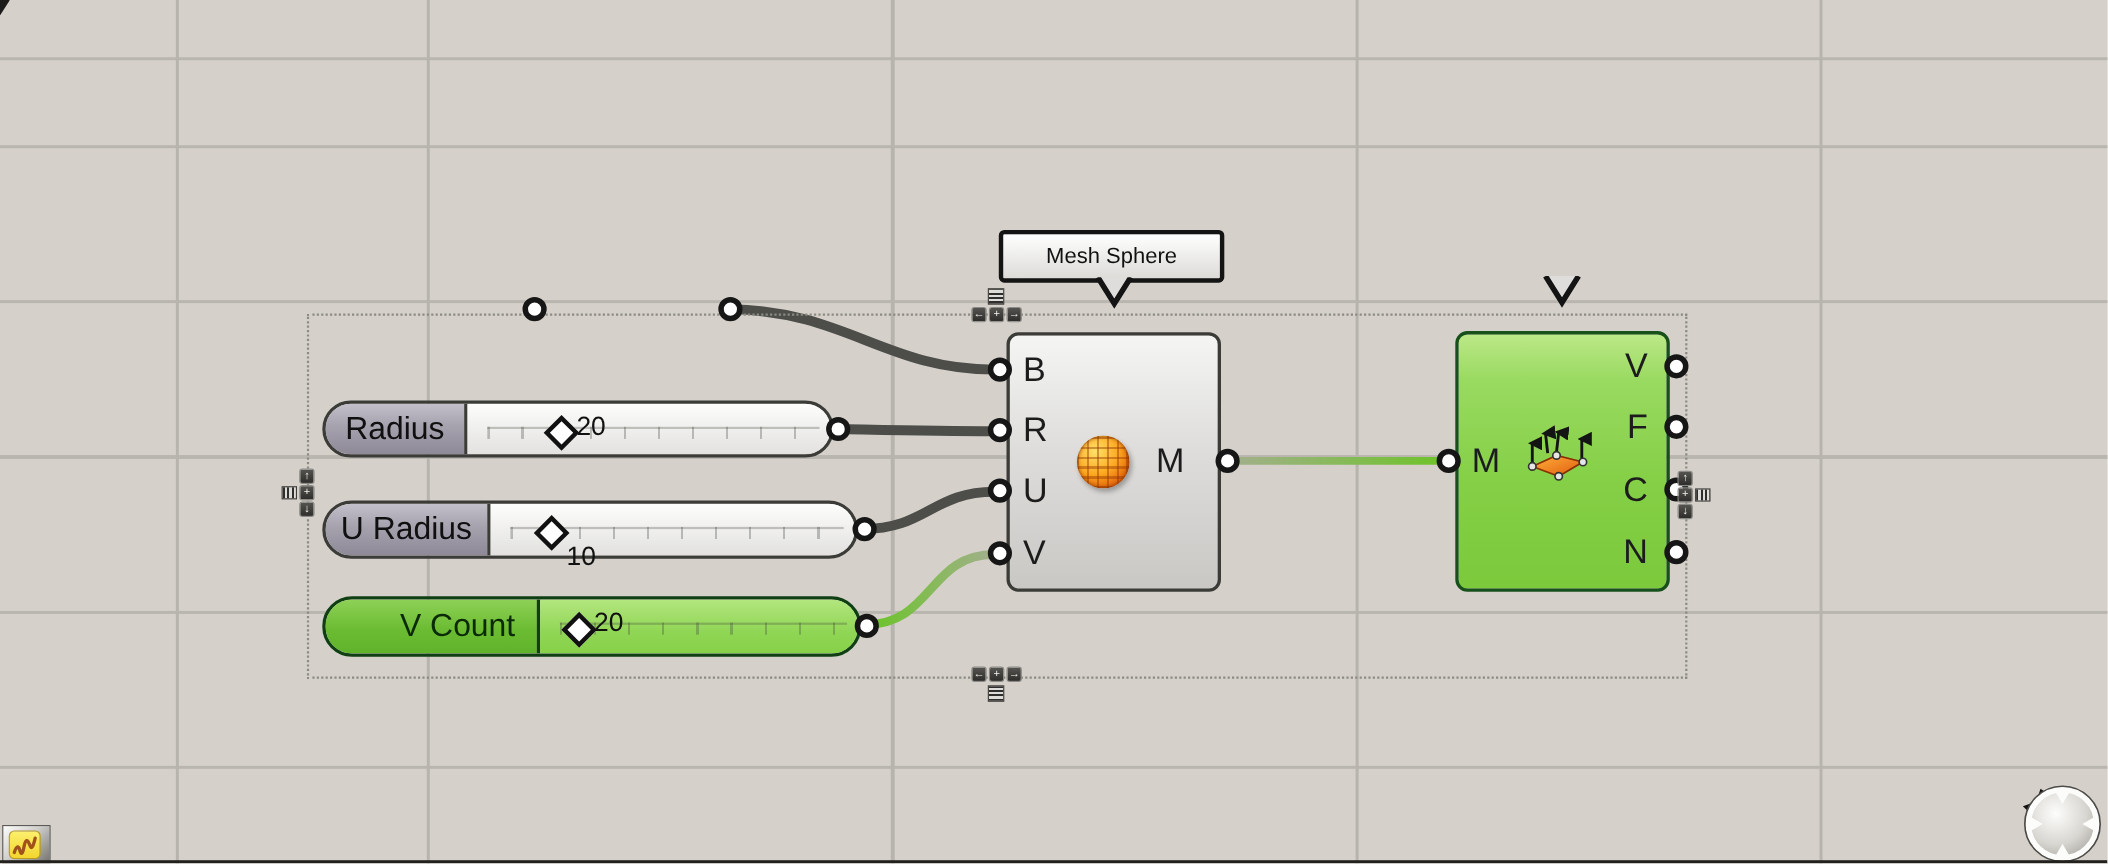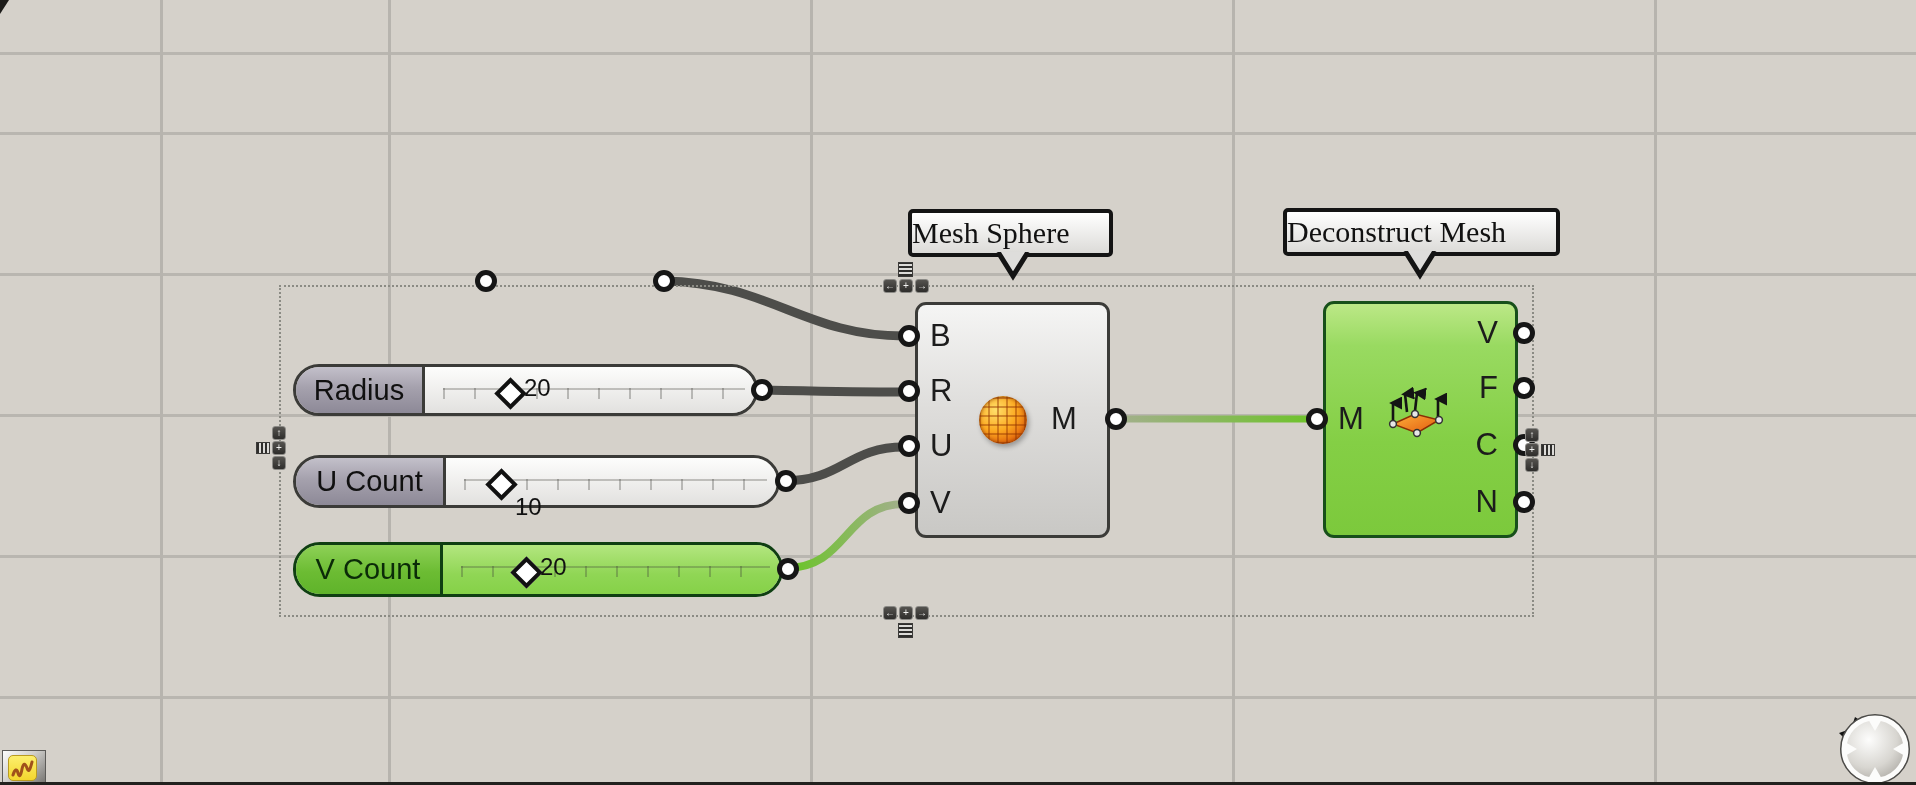--- a/index.html
+++ b/index.html
@@ -47,21 +47,21 @@
   .sval{position:absolute;font-size:24px;color:#111;z-index:14;}
   
   .panel{position:absolute;left:488px;top:253px;width:174px;height:55px;
     background:linear-gradient(180deg,#faf37a,#f7ef55);border:4px solid #1d1d1d;
     border-radius:15px;box-sizing:border-box;z-index:10;
     display:flex;align-items:center;justify-content:center;
     font-size:27px;letter-spacing:3px;color:#30300a;}
   
   .callout{position:absolute;height:48px;background:linear-gradient(180deg,#ffffff,#dcdbd8);
     border:4px solid #141414;border-radius:5px;box-sizing:border-box;z-index:40;
-    display:flex;align-items:center;font-size:30px;color:#111;font-family:Liberation Serif, serif;}
+    display:flex;align-items:center;justify-content:center;font-size:20px;color:#111;}
   .callout-tip{position:absolute;z-index:41;}
   
   .wbtn{position:absolute;width:14px;height:14px;background:linear-gradient(180deg,#55534f,#2e2d2b);
     border:1px solid #8b8a86;border-radius:3px;box-sizing:border-box;z-index:42;
     color:#f2f2f0;font-size:10px;line-height:11px;text-align:center;}
   .wstripe-h{position:absolute;width:15px;height:15px;border:1px solid #3c3b39;box-sizing:border-box;z-index:42;
     background:repeating-linear-gradient(0deg,#2f2e2c 0 2px,#dddcd9 2px 4px);}
   .wstripe-v{position:absolute;width:14px;height:12px;border:1px solid #3c3b39;box-sizing:border-box;z-index:42;
     background:repeating-linear-gradient(90deg,#2f2e2c 0 2px,#dddcd9 2px 4px);}
   
@@ -116,32 +116,32 @@
     <div class="track">
       <div class="rline"></div>
       <div class="rticks"></div>
     </div>
   </div>
   <div class="diamond" style="left:499px;top:382px;"></div>
   <div class="sval" style="left:524px;top:374px;">20</div>
 
   <div class="port" style="left:775px;top:470px;"></div>
   <div class="slider" style="left:293px;top:455px;width:487px;height:53px;">
-    <div class="slabel" style="width:147px;">U Count</div>
+    <div class="slabel" style="width:147px;">U Radius</div>
     <div class="track">
       <div class="rline"></div>
       <div class="rticks"></div>
     </div>
   </div>
   <div class="diamond" style="left:490px;top:473px;"></div>
   <div class="sval" style="left:515px;top:493px;">10</div>
 
   <div class="port" style="left:777px;top:558px;"></div>
   <div class="slider green" style="left:293px;top:542px;width:490px;height:55px;">
-    <div class="slabel" style="width:144px;">V Count</div>
+    <div class="slabel" style="width:144px;padding-left:48px;">V Count</div>
     <div class="track">
       <div class="rline"></div>
       <div class="rticks"></div>
     </div>
   </div>
   <div class="diamond" style="left:515px;top:561px;"></div>
   <div class="sval" style="left:540px;top:553px;">20</div>
 
   <div class="comp grey" style="left:915px;top:302px;width:195px;height:236px;"></div>
   <div class="port" style="left:898px;top:325px;"></div>
@@ -187,23 +187,20 @@
     <circle cx="55" cy="35" r="3.4" fill="#e6e6e6" stroke="#333" stroke-width="1.5"></circle>
     <circle cx="33" cy="48" r="3.4" fill="#e6e6e6" stroke="#333" stroke-width="1.5"></circle>
   </svg>
 
   <div class="callout" style="left:908px;top:209px;width:205px;">
     <span>Mesh Sphere</span>
   </div>
   <svg class="callout-tip" style="left:995px;top:252px;" width="36" height="30">
     <path d="M3,0 L18,24 L33,0" fill="#dedddb" stroke="#141414" stroke-width="5"></path>
   </svg>
-  <div class="callout" style="left:1283px;top:208px;width:277px;">
-    <span>Deconstruct Mesh</span>
-  </div>
   <svg class="callout-tip" style="left:1402px;top:251px;" width="36" height="30">
     <path d="M3,0 L18,24 L33,0" fill="#dedddb" stroke="#141414" stroke-width="5"></path>
   </svg>
 
   <div class="wstripe-h" style="left:898px;top:262px;"></div>
   <div class="wbtn" style="left:883px;top:279px;"><span>←</span></div>
   <div class="wbtn" style="left:899px;top:279px;"><span>+</span></div>
   <div class="wbtn" style="left:915px;top:279px;"><span>→</span></div>
 
   <div class="wbtn" style="left:883px;top:606px;"><span>←</span></div>

